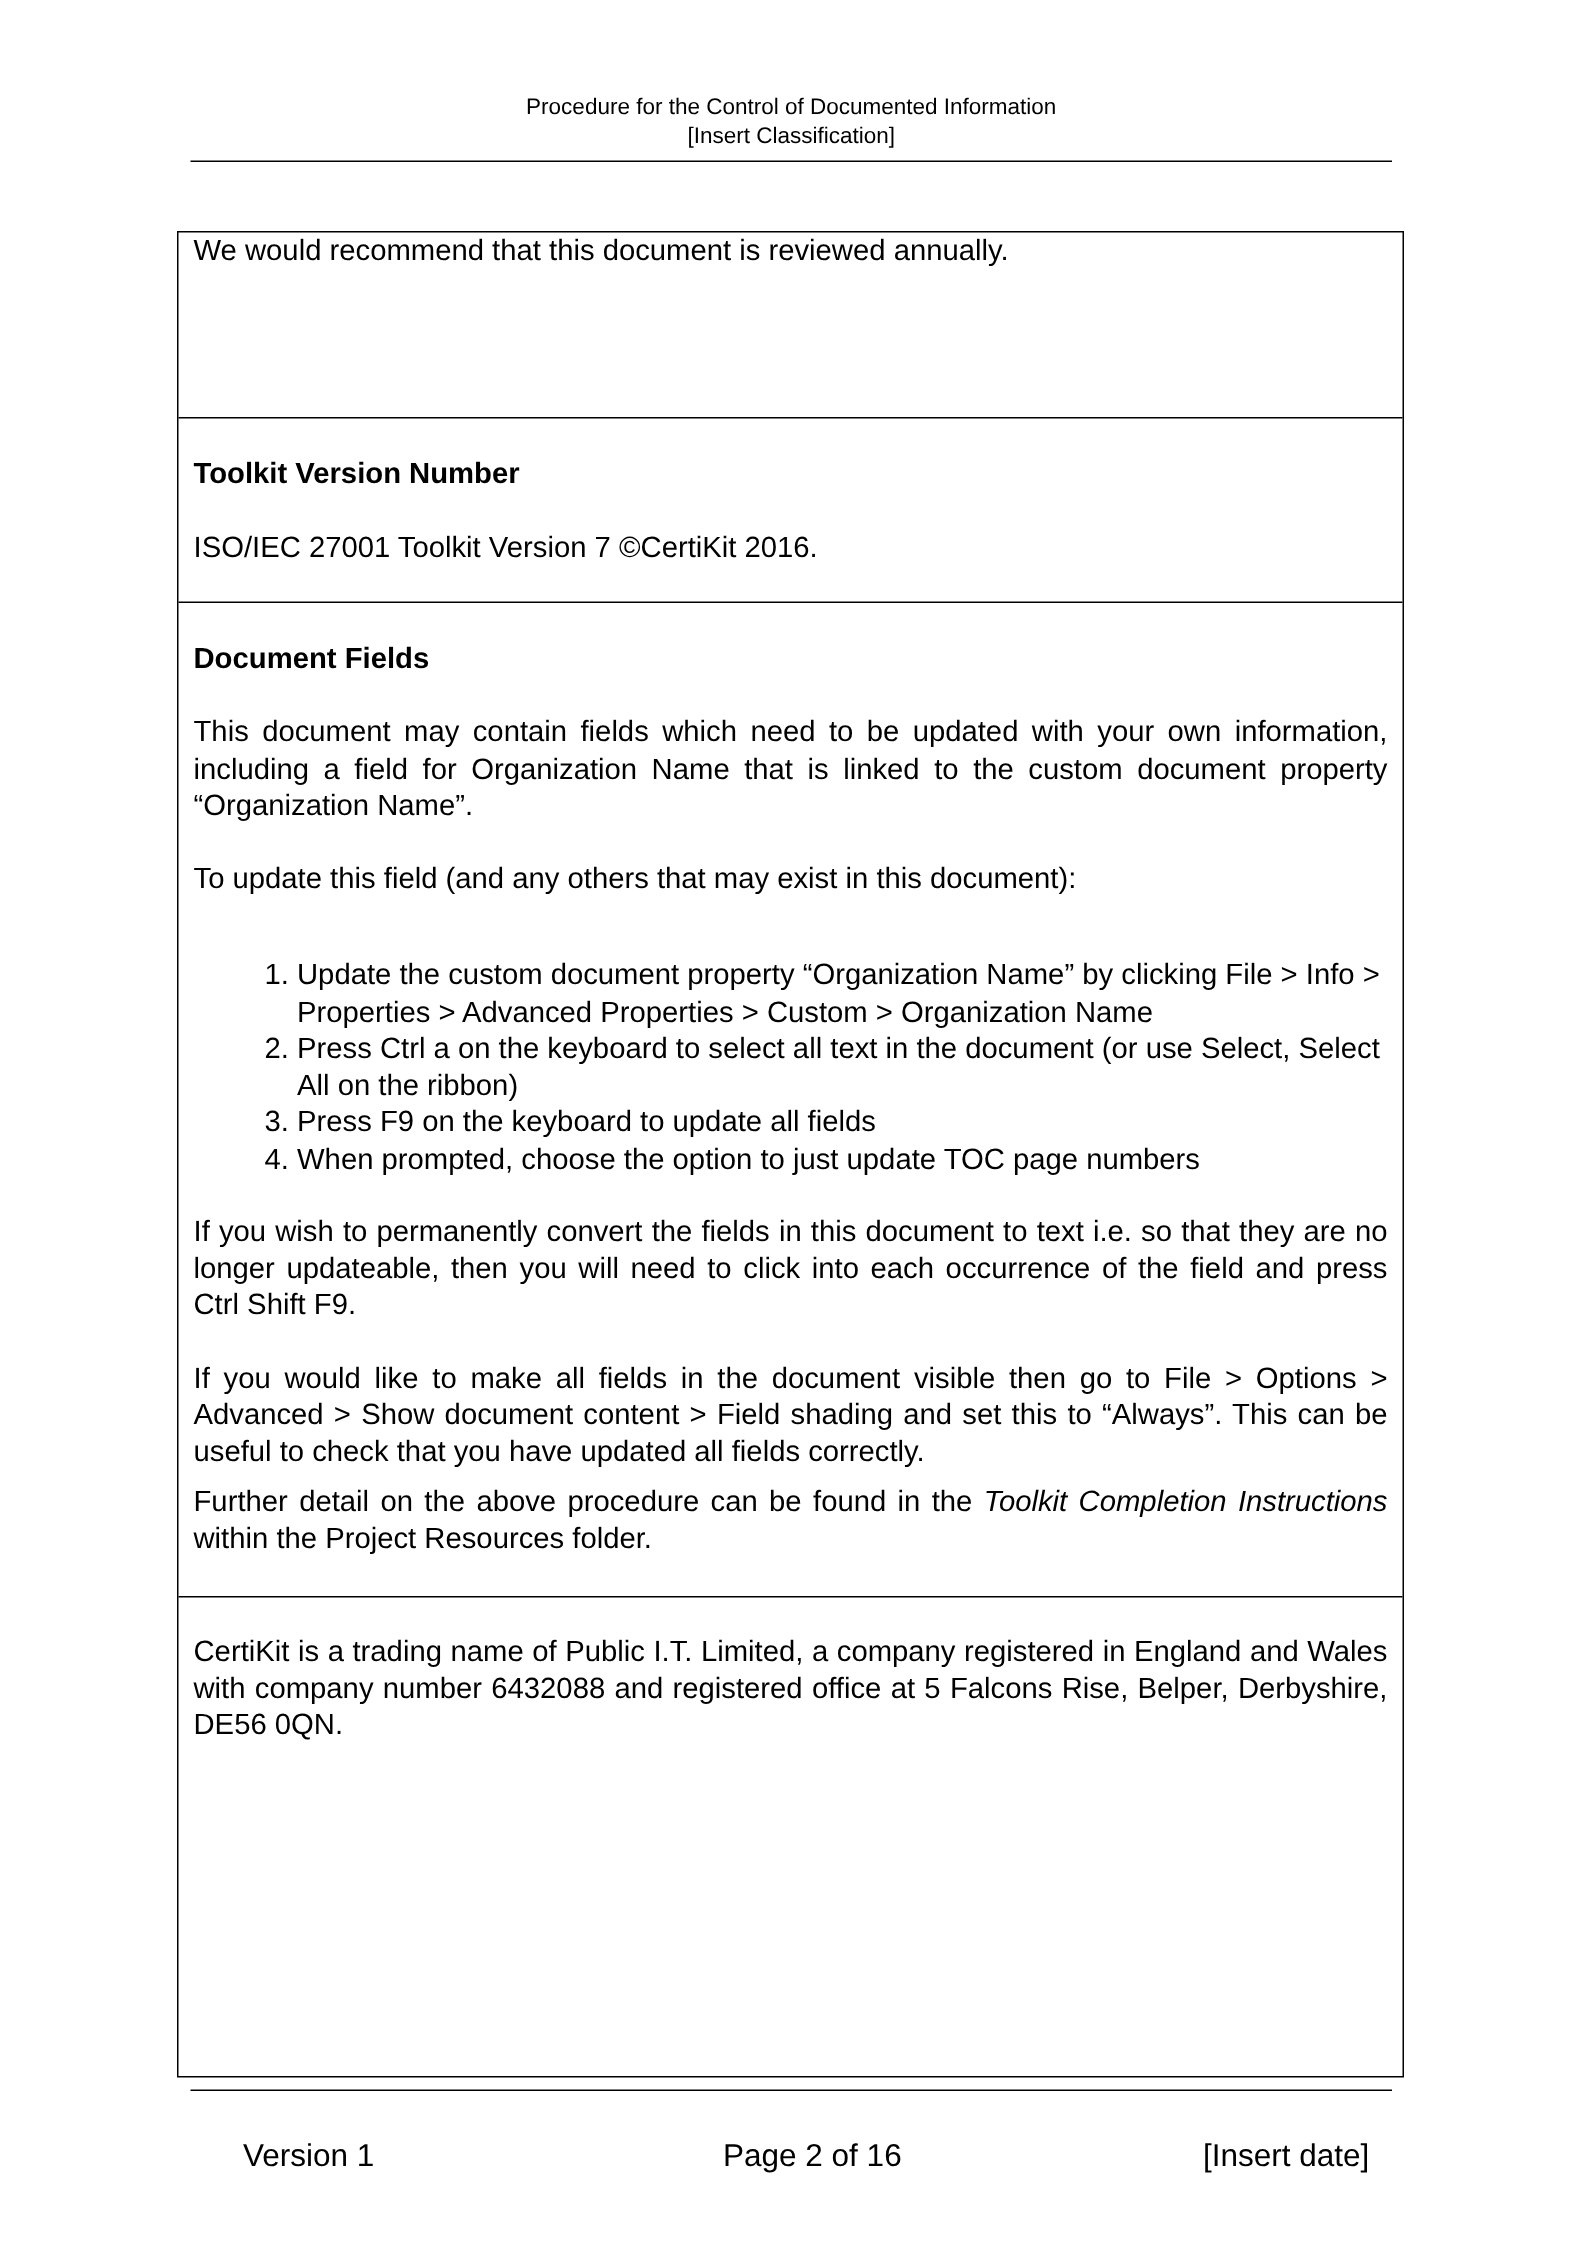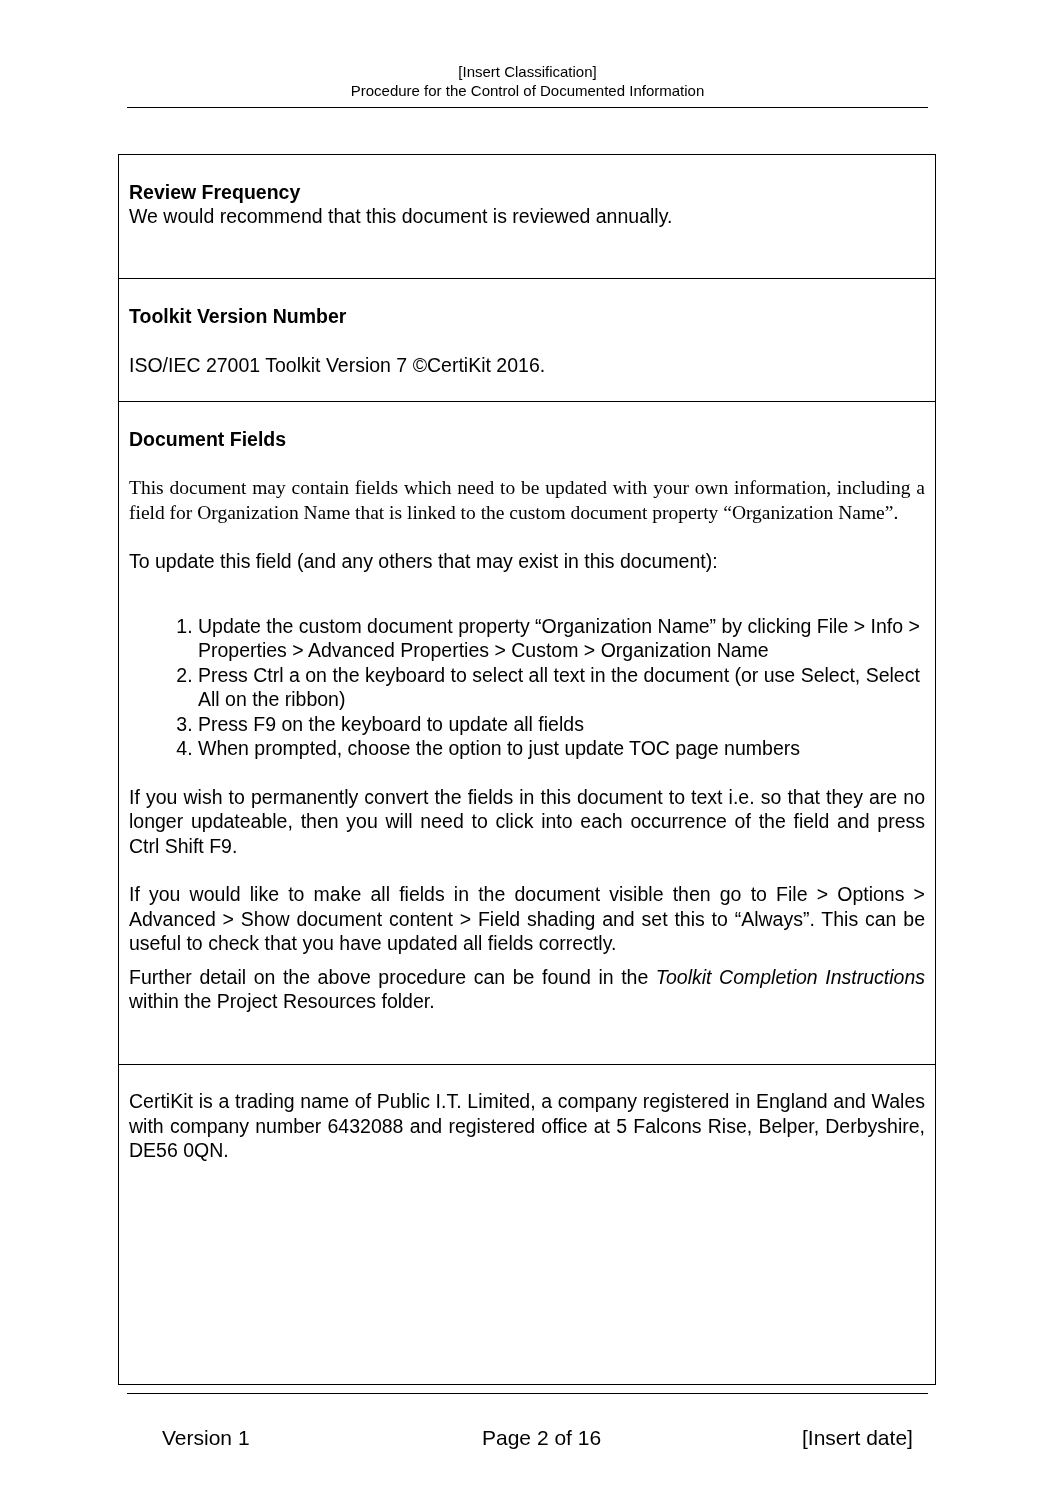--- a/index.html
+++ b/index.html
@@ -34,37 +34,36 @@
       position: absolute; top: 1428px; font-size: 21px; line-height: 20px;
     }
     .footer.left { left: 162px; }
     .footer.center { left: 482px; }
     .footer.right { left: 802px; }
   </style>
 </head>
 <body>
 
 <div class="header">
+  <div>Procedure for the Control of Documented Information</div>
   <div>[Insert Classification]</div>
-  <div>Procedure for the Control of Documented Information</div>
 </div>
 <div class="header-rule"></div>
 
 <div class="box">
   <div class="section" style="height:123px;">
-    <p class="sec-title" style="padding-top:25px;">Review Frequency</p>
     <p class="para" style="">We would recommend that this document is reviewed annually.</p>
   </div>
   <div class="section" style="height:122px;">
     <p class="sec-title" style="padding-top:25px;">Toolkit Version Number</p>
     <p class="para" style="margin-top:25px;">ISO/IEC 27001 Toolkit Version 7 ©CertiKit 2016.</p>
   </div>
   <div class="section" style="height:662px;">
     <p class="sec-title" style="padding-top:25px;">Document Fields</p>
-    <p class="para" style="margin-top:25px;font-family:Liberation Serif, serif;">This document may contain fields which need to be updated with your own information, including a field for Organization Name that is linked to the custom document property “Organization Name”.</p>
+    <p class="para" style="margin-top:25px;">This document may contain fields which need to be updated with your own information, including a field for Organization Name that is linked to the custom document property “Organization Name”.</p>
     <p class="para" style="margin-top:24px;">To update this field (and any others that may exist in this document):</p>
     <ol style="margin-top:40px;">
       <li>Update the custom document property “Organization Name” by clicking File &gt; Info &gt; Properties &gt; Advanced Properties &gt; Custom &gt; Organization Name</li>
       <li>Press Ctrl a on the keyboard to select all text in the document (or use Select, Select All on the ribbon)</li>
       <li>Press F9 on the keyboard to update all fields</li>
       <li>When prompted, choose the option to just update TOC page numbers</li>
     </ol>
     <p class="para" style="margin-top:24px;">If you wish to permanently convert the fields in this document to text i.e. so that they are no longer updateable, then you will need to click into each occurrence of the field and press Ctrl Shift F9.</p>
     <p class="para" style="margin-top:24px;">If you would like to make all fields in the document visible then go to File &gt; Options &gt; Advanced &gt; Show document content &gt; Field shading and set this to “Always”. This can be useful to check that you have updated all fields correctly.</p>
     <p class="para" style="margin-top:9px;">

